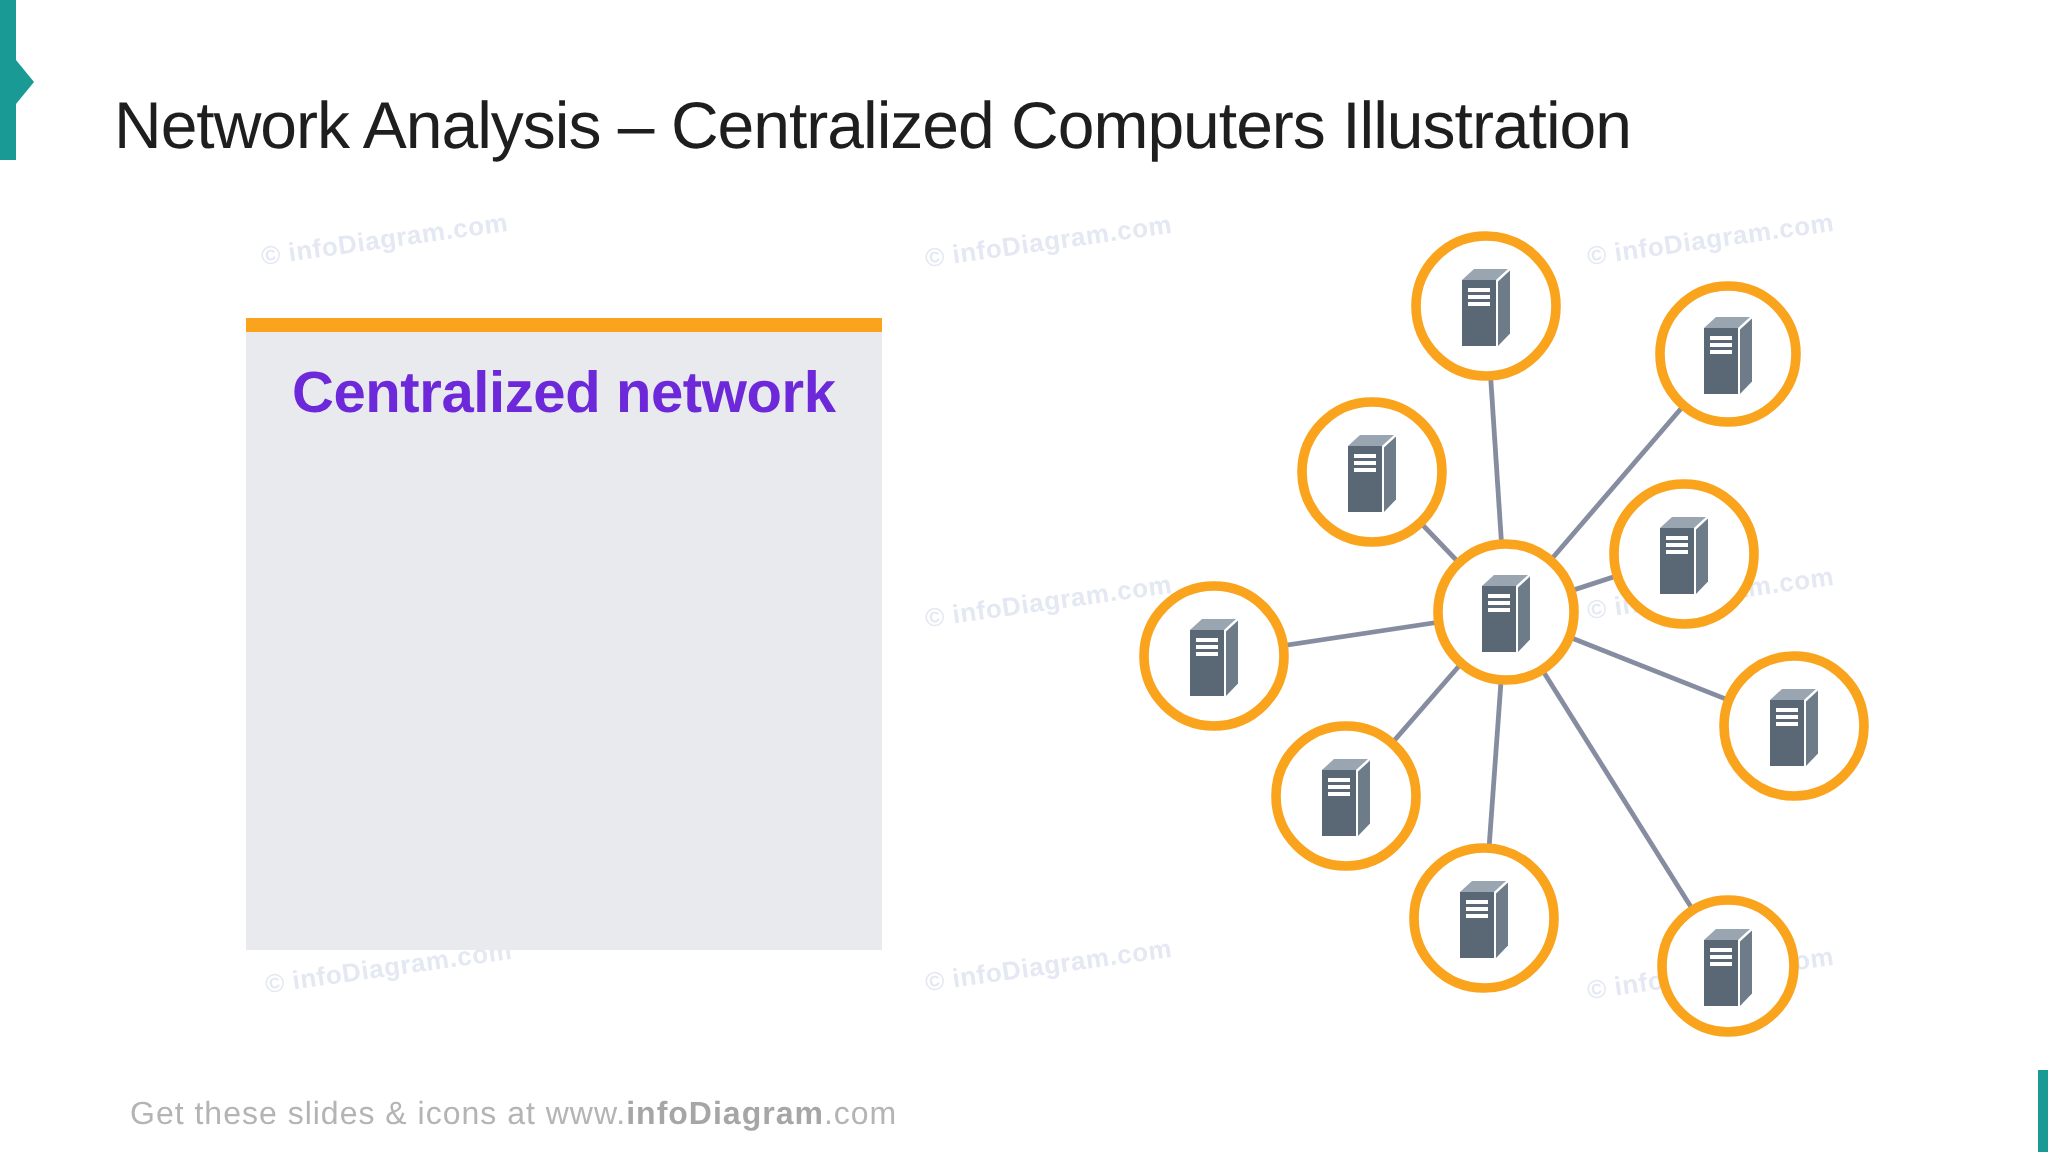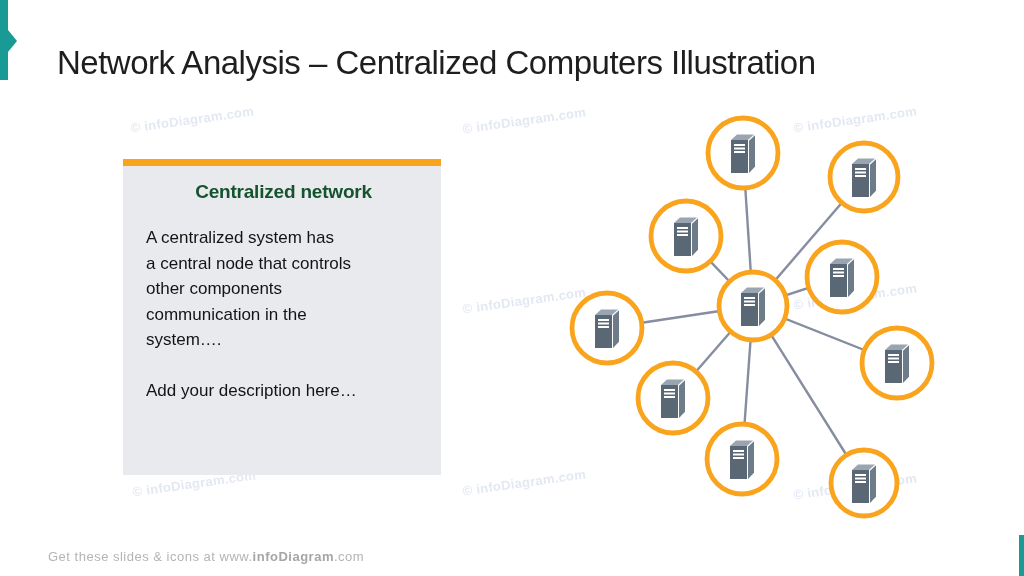--- a/index.html
+++ b/index.html
@@ -61,44 +61,43 @@
     position:absolute;left:123px;top:159px;width:318px;height:7px;
     background:var(--orange);
   }
   .card{
     position:absolute;left:123px;top:166px;width:318px;height:309px;
     background:var(--card-bg);
     box-sizing:border-box;
     padding:15px 20px 0 23px;
   }
   .card-title{
-    text-align:center;
-    font-size:19px;font-weight:600;color:#14532d;
+    font-size:29px;font-weight:600;color:#6d28d9;
     letter-spacing:-0.2px;
     margin:0 0 0 0;
   }
   .card-body{
     margin-top:22px;
     font-size:17px;line-height:25.5px;color:#141414;
     white-space:pre-line;
   }
 
   
   .diagram{
     position:absolute;left:540px;top:90px;width:420px;height:440px;
   }
   #server-def .front{fill:var(--icon-front);}
   #server-def .side{fill:var(--icon-side);}
   #server-def .top{fill:var(--icon-top);}
   #server-def .stripe{fill:var(--icon-stripe);}
 
   
   .footer{
-    position:absolute;left:48px;top:549px;
-    font-size:13px;color:var(--footer);letter-spacing:.5px;
+    position:absolute;left:65px;top:549px;
+    font-size:16px;color:var(--footer);letter-spacing:.5px;
     white-space:nowrap;
   }
   .footer .brand{font-weight:700;color:#A6A6A6;}
 </style>
 </head>
 <body>
 
 <div class="slide">
 
   <div class="accent-left">
@@ -113,27 +112,20 @@
   <span class="wm" style="left:793px;top:112px;">© infoDiagram.com</span>
   <span class="wm" style="left:462px;top:293px;">© infoDiagram.com</span>
   <span class="wm" style="left:793px;top:289px;">© infoDiagram.com</span>
   <span class="wm" style="left:132px;top:476px;">© infoDiagram.com</span>
   <span class="wm" style="left:462px;top:475px;">© infoDiagram.com</span>
   <span class="wm" style="left:793px;top:479px;">© infoDiagram.com</span>
 
   <div class="card-accent"></div>
   <div class="card">
     <div class="card-title">Centralized network</div>
-    <div class="card-body">A centralized system has
-a central node that controls
-other components
-communication in the
-system….
-
-Add your description here…</div>
   </div>
 
   <svg id="net-svg" class="diagram" viewBox="540 90 420 440" xmlns="http://www.w3.org/2000/svg">
     <defs>
       <g id="server-def">
         <polygon class="top" points="-12,-14 5,-14 11,-19.5 -6,-19.5"></polygon>
         <polygon class="side" points="6,-13.3 12,-18.7 12,12.8 6,19"></polygon>
         <rect class="front" x="-12" y="-14" width="17" height="33"></rect>
         <rect class="stripe" x="-9" y="-10" width="11" height="2"></rect>
         <rect class="stripe" x="-9" y="-6.5" width="11" height="2"></rect>

